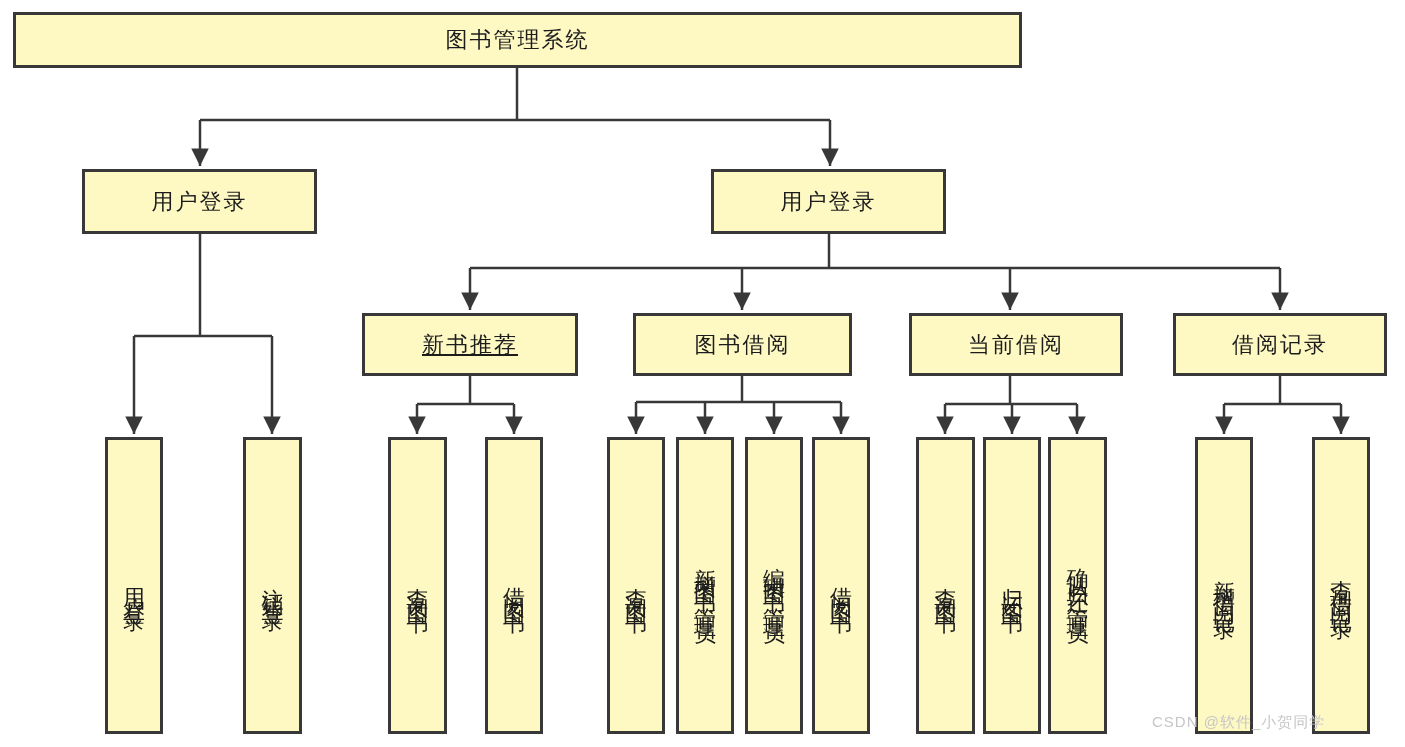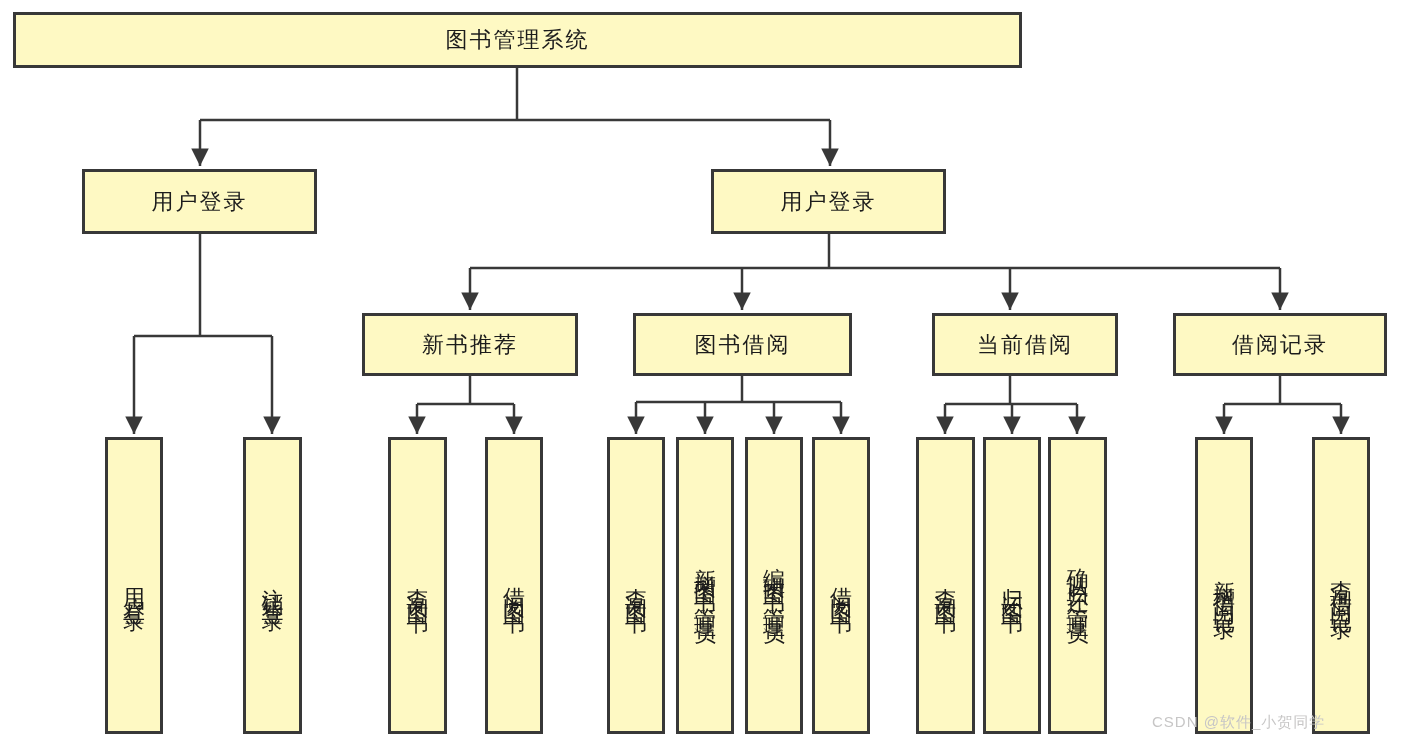--- a/index.html
+++ b/index.html
@@ -90,23 +90,23 @@
       <line x1="1224" y1="404" x2="1224" y2="434" marker-end="url(#arrow)"></line>
       <line x1="1341" y1="404" x2="1341" y2="434" marker-end="url(#arrow)"></line>
     </g>
   </svg>
 
   <div class="box" style="left:13px;top:12px;width:1009px;height:56px;">图书管理系统</div>
 
   <div class="box" style="left:82px;top:169px;width:235px;height:65px;">用户登录</div>
   <div class="box" style="left:711px;top:169px;width:235px;height:65px;">用户登录</div>
 
-  <div class="box" style="left:362px;top:313px;width:216px;height:63px;">新书推荐</div>
+  <div class="box" style="left:362px;top:313px;width:216px;height:63px;text-decoration:underline;">新书推荐</div>
   <div class="box" style="left:633px;top:313px;width:219px;height:63px;font-family:Liberation Serif, serif;">图书借阅</div>
-  <div class="box" style="left:932px;top:313px;width:186px;height:63px;">当前借阅</div>
+  <div class="box" style="left:909px;top:313px;width:214px;height:63px;">当前借阅</div>
   <div class="box" style="left:1173px;top:313px;width:214px;height:63px;">借阅记录</div>
 
   <div class="box vbox" style="left:105px;top:437px;width:58px;height:297px;">用户登录</div>
   <div class="box vbox" style="left:243px;top:437px;width:59px;height:297px;">注销登录</div>
 
   <div class="box vbox" style="left:388px;top:437px;width:59px;height:297px;">查询图书</div>
   <div class="box vbox" style="left:485px;top:437px;width:58px;height:297px;">借阅图书</div>
 
   <div class="box vbox" style="left:607px;top:437px;width:58px;height:297px;">查询图书</div>
   <div class="box vbox" style="left:676px;top:437px;width:58px;height:297px;">新增图书（管理员）</div>

